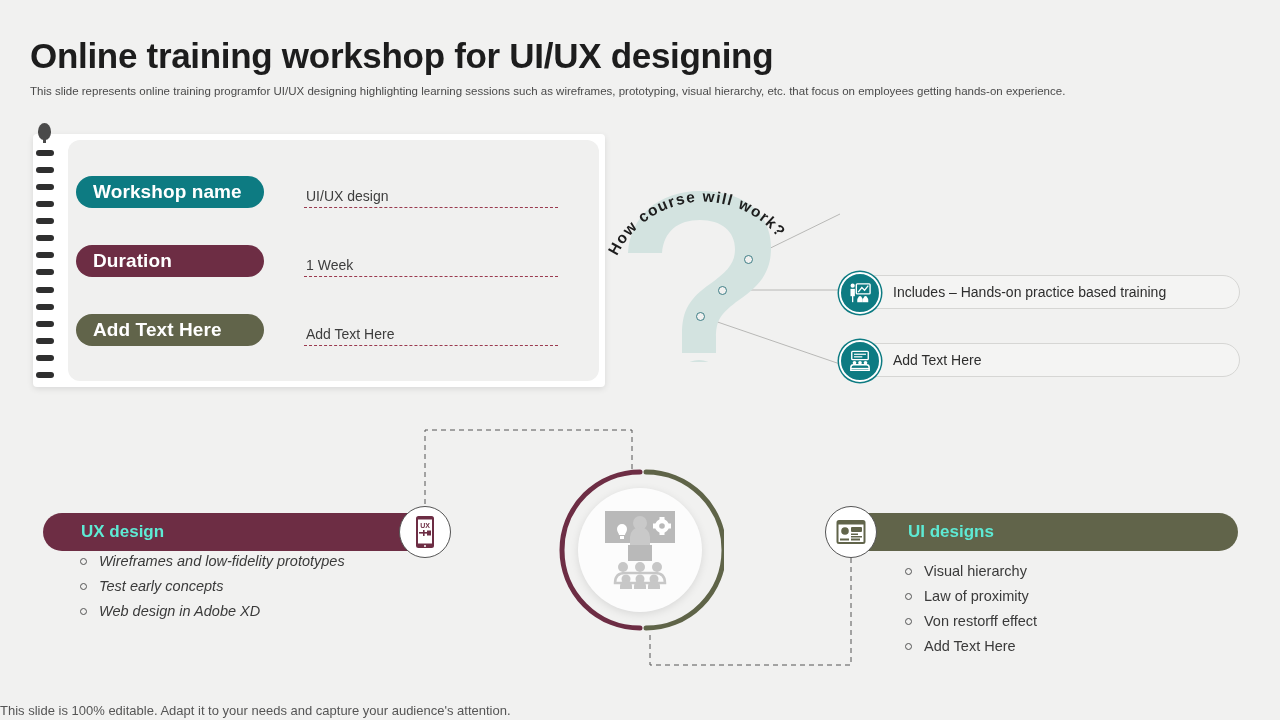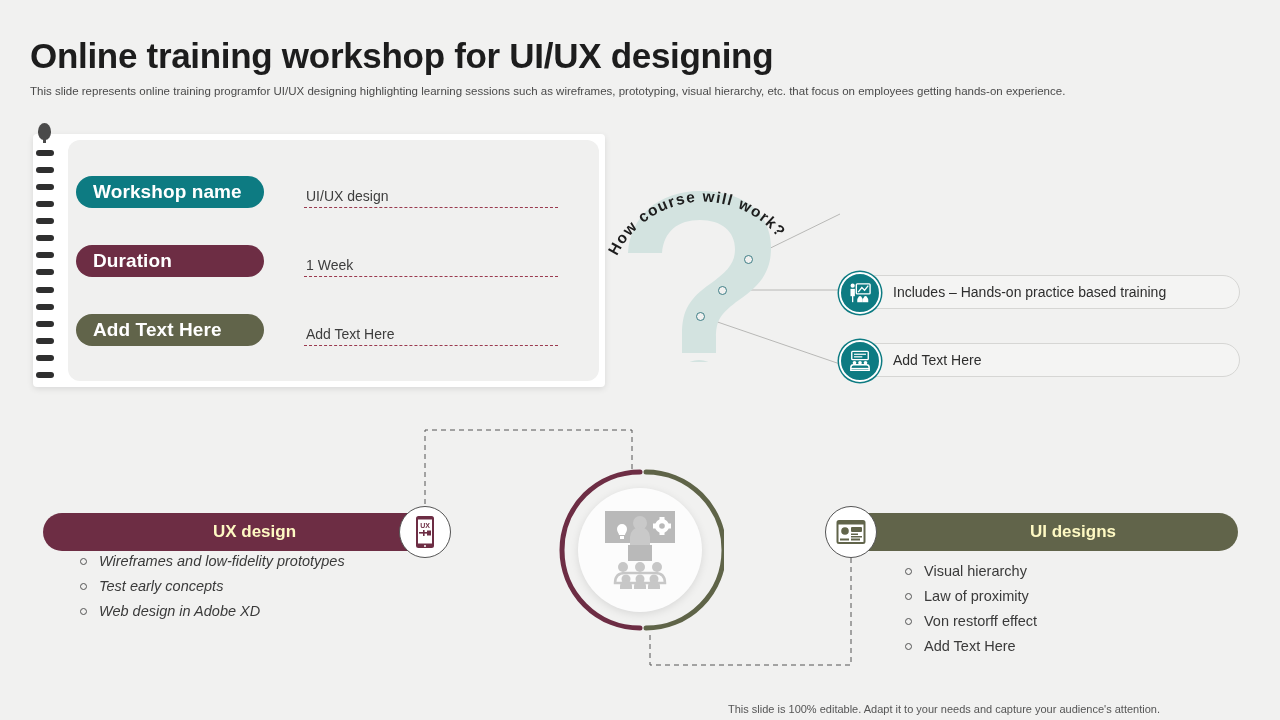--- a/index.html
+++ b/index.html
@@ -98,21 +98,21 @@
     width: 42px; height: 42px; border-radius: 50%;
     background: #0d7b82; border: 2.5px solid #ffffff;
     box-shadow: 0 0 0 1.5px #0d7b82;
     display: flex; align-items: center; justify-content: center;
   }
 
   
   .bottombar {
     position: absolute; height: 38px; border-radius: 19px;
     display: flex; align-items: center;
-    color: #fef9c3; font-size: 17px; font-weight: bold; justify-content: center;
+    color: #5eead4; font-size: 17px; font-weight: bold;
   }
   .badge {
     position: absolute; width: 52px; height: 52px; border-radius: 50%;
     background: #ffffff; border: 1px solid #555;
     display: flex; align-items: center; justify-content: center;
   }
   .blist { position: absolute; font-size: 14.5px; color: #3a3a3a; }
   .blist .bi { display: flex; align-items: baseline; margin-bottom: 9px; }
   .blist .bi .mark {
     display: inline-block; width: 7px; height: 7px; border-radius: 50%;
@@ -124,21 +124,21 @@
   .center-circle { position: absolute; left: 556px; top: 466px; width: 168px; height: 168px; }
   .center-inner {
     position: absolute; left: 22px; top: 22px; width: 124px; height: 124px;
     border-radius: 50%; background: #fcfcfc;
     box-shadow: 0 2px 8px rgba(0,0,0,.10);
     display: flex; align-items: center; justify-content: center;
   }
 
   .footer {
     position: absolute; left: 0; top: 703px; width: 1160px;
-    text-align: right; font-size: 11px; color: #555;
+    text-align: left; font-size: 13px; color: #555;
   }
 </style>
 </head>
 <body>
 
 <div class="slide">
 
   <div class="title">Online training workshop for UI/UX designing</div>
   <div class="subtitle">This slide represents online training programfor UI/UX  designing highlighting learning sessions such as wireframes, prototyping, visual hierarchy, etc. that focus on employees getting hands-on experience.</div>
 

